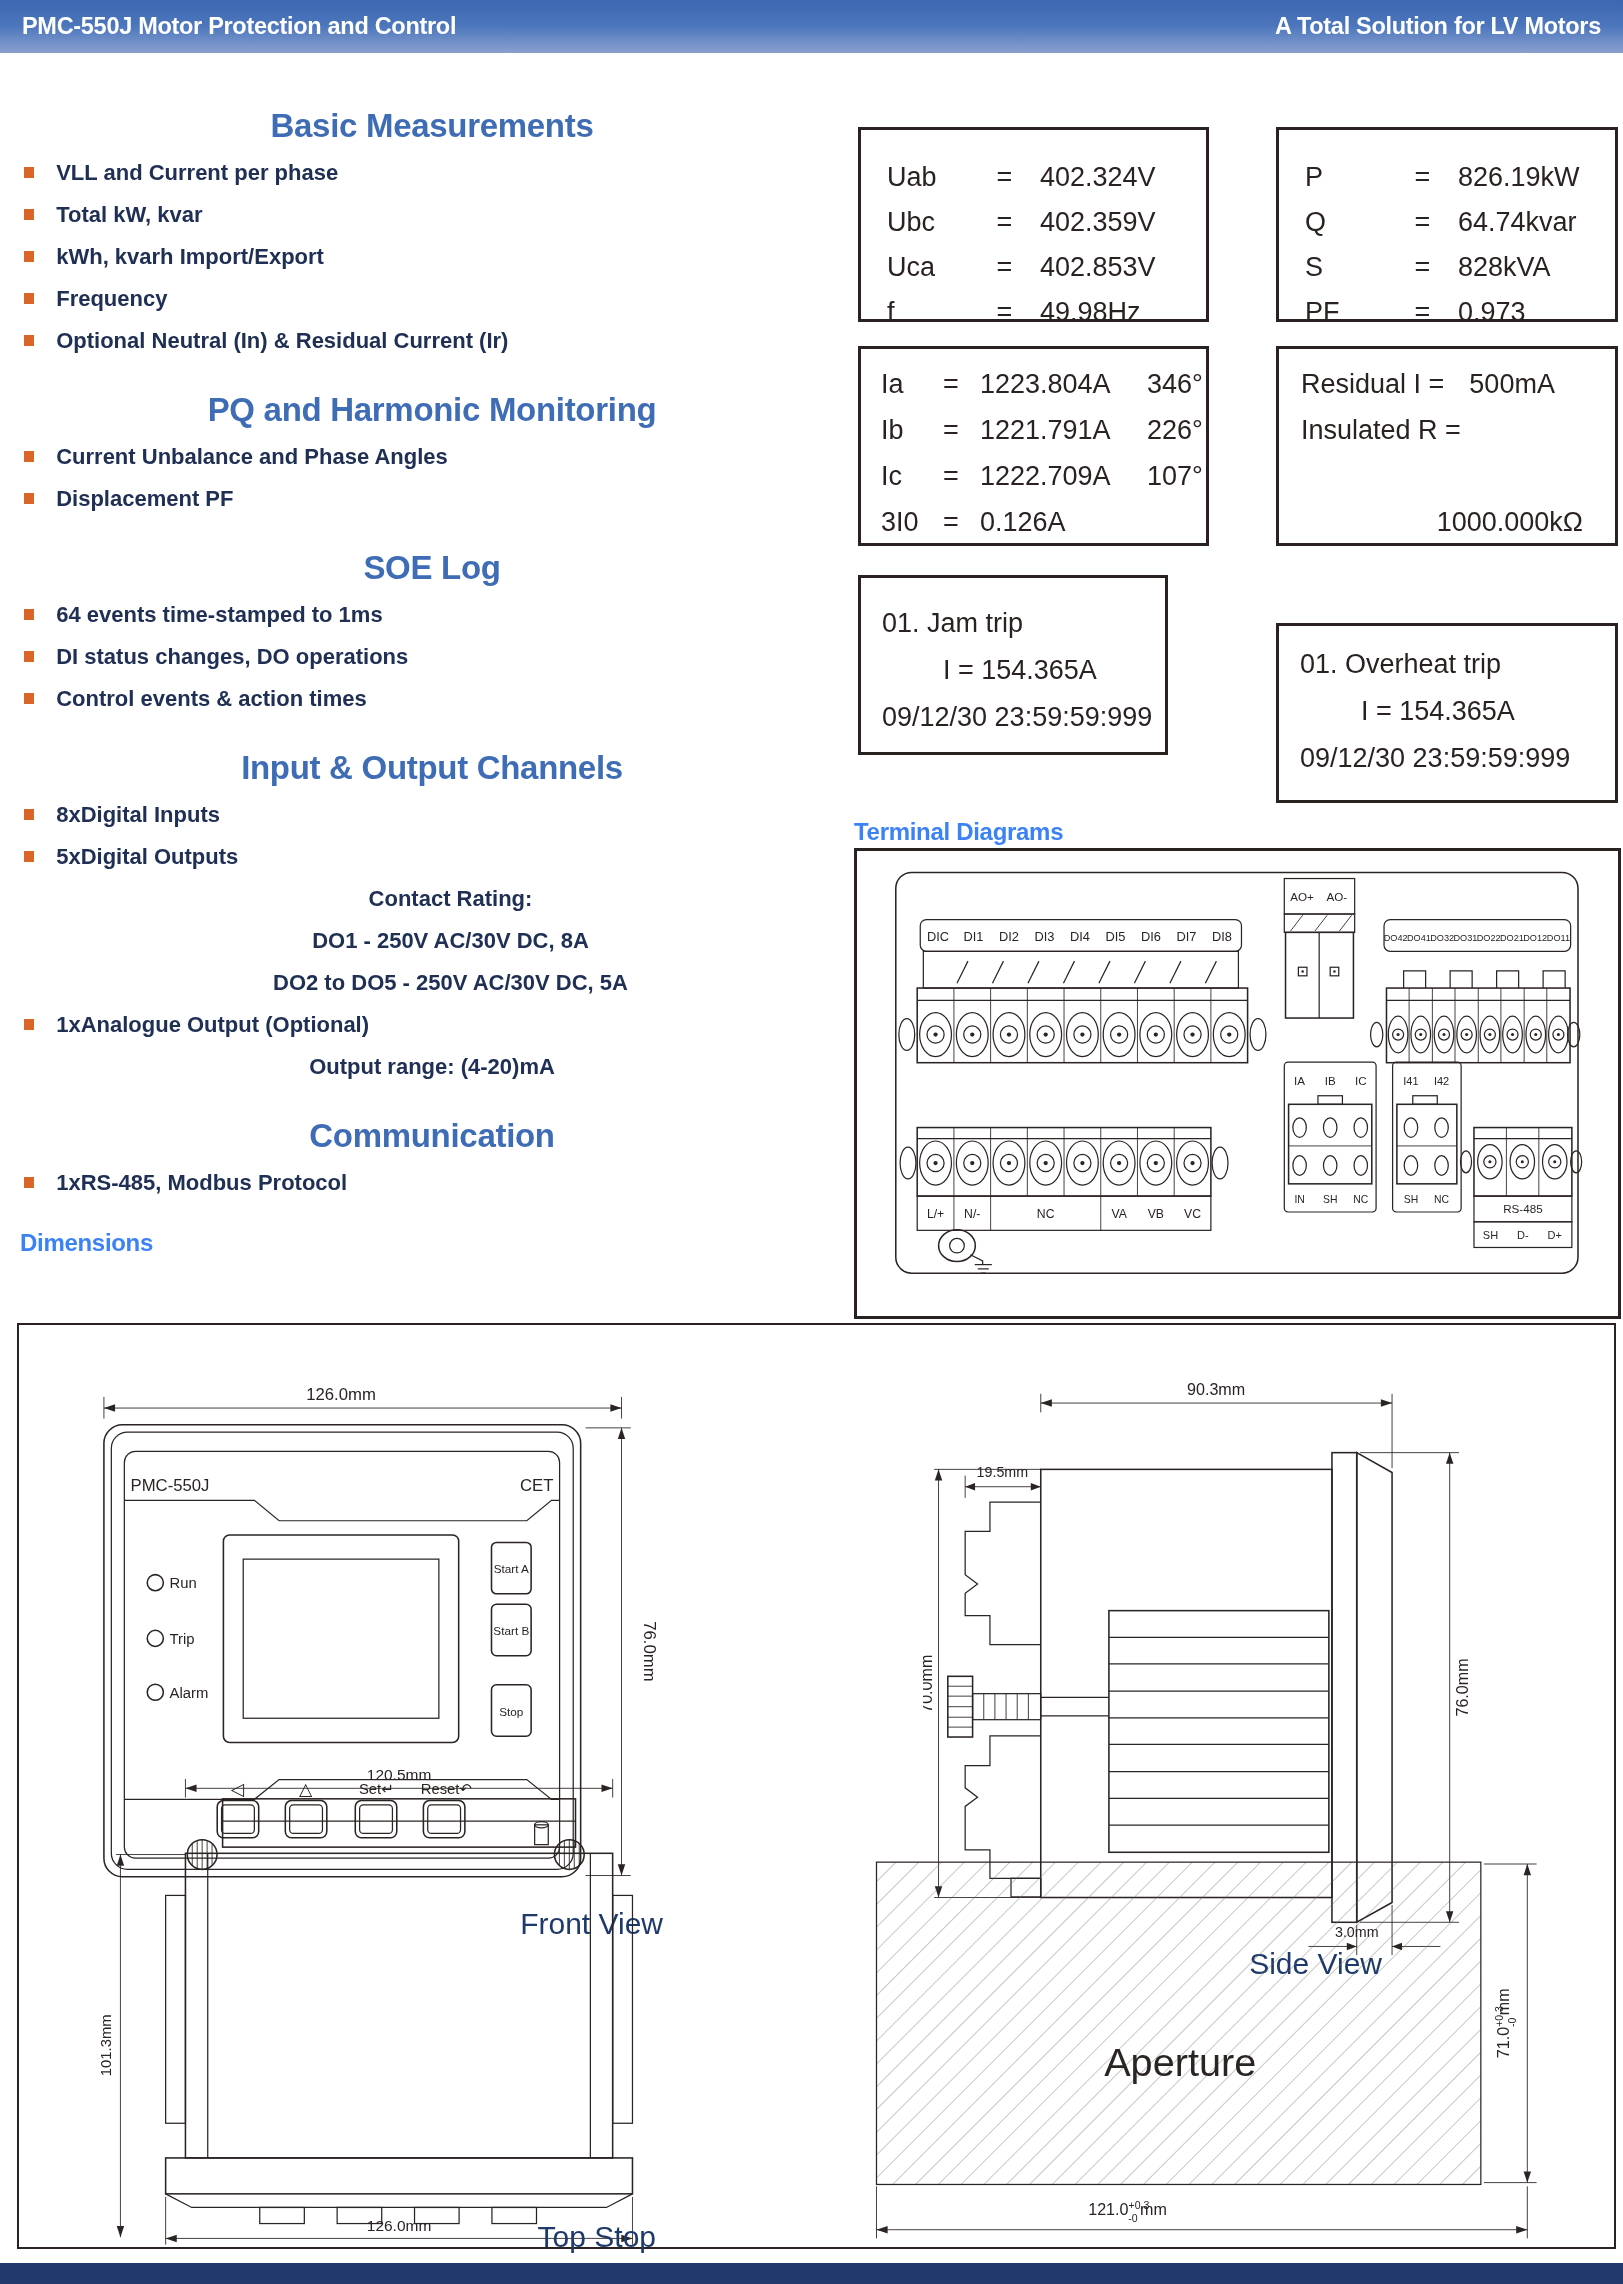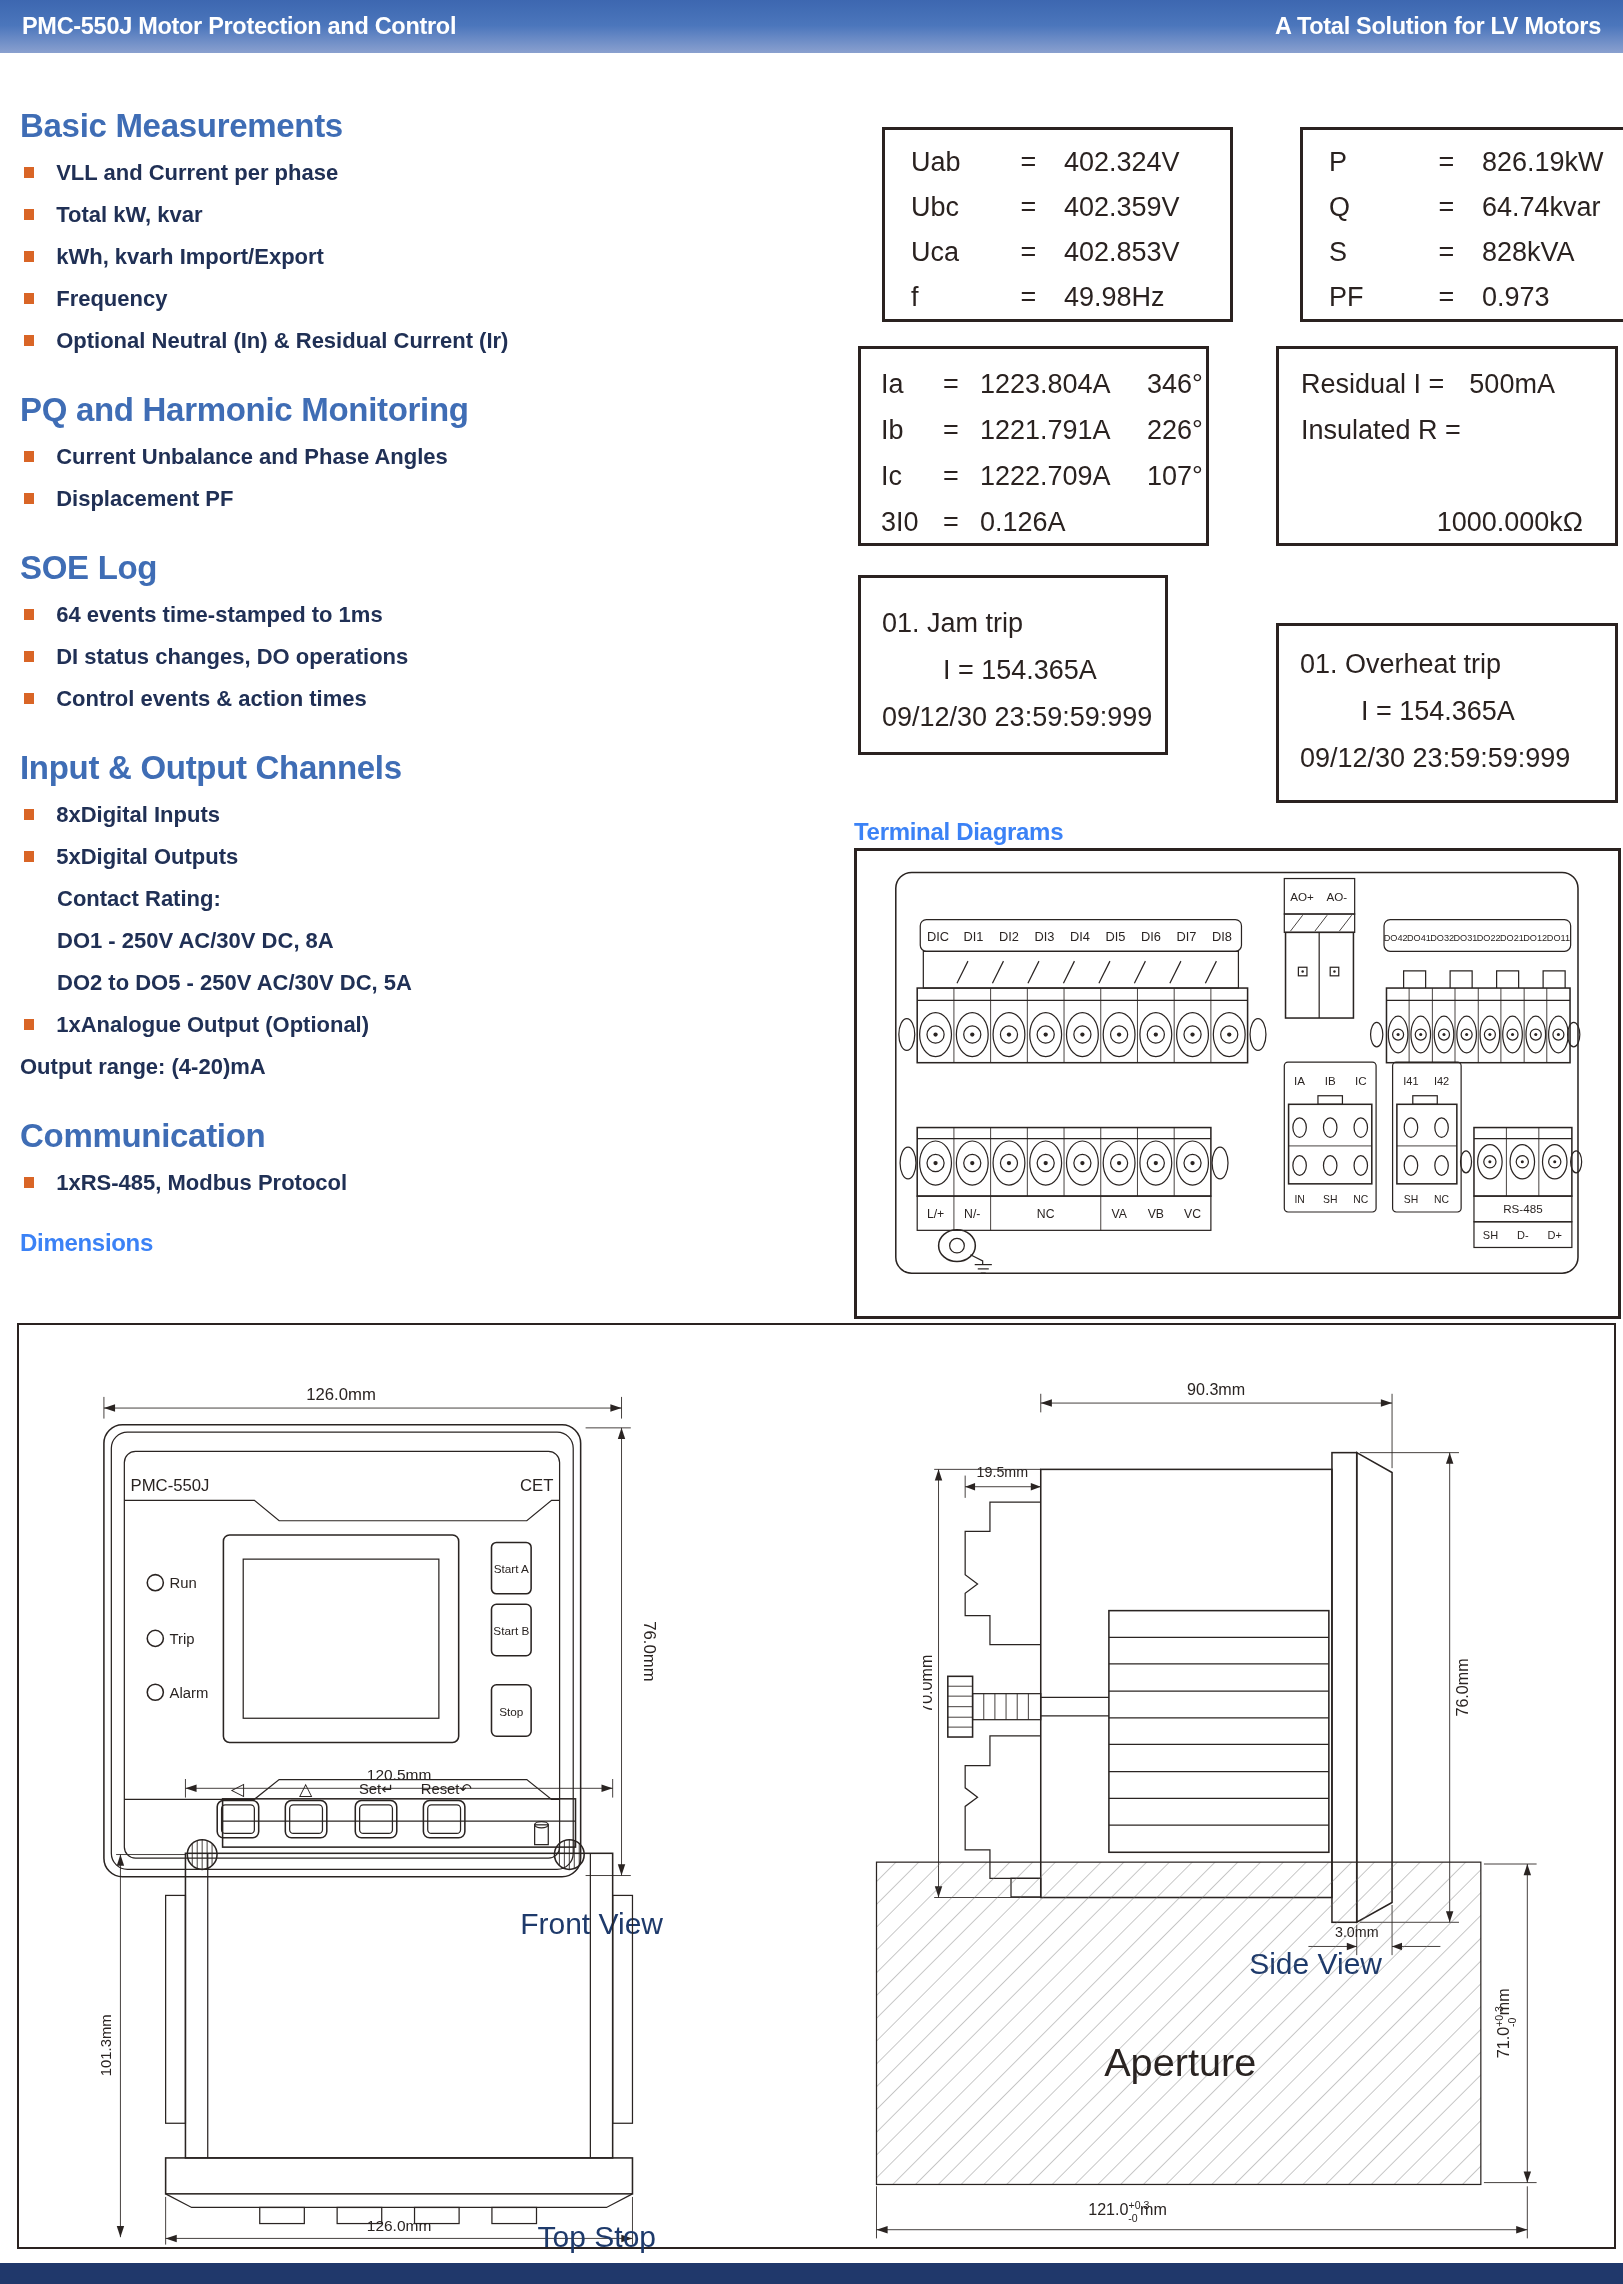--- a/index.html
+++ b/index.html
@@ -4,32 +4,32 @@
 <style>
   html,body{margin:0;padding:0;background:#ffffff;}
   .page{position:relative;width:1623px;height:2284px;background:#ffffff;overflow:hidden;
         font-family:"Liberation Sans","DejaVu Sans",sans-serif;}
   
   .topbar{position:absolute;left:0;top:0;width:1623px;height:53px;box-sizing:border-box;
           background:linear-gradient(180deg,#3d67b0 0%,#4b76bc 48%,#8aa0cf 100%);
           color:#ffffff;display:flex;justify-content:space-between;align-items:center;
           padding:0 22px;font-size:23.5px;font-weight:700;letter-spacing:-0.3px;}
   
-  .leftcol{position:absolute;left:20px;top:107px;width:824px;color:#203055;}
+  .leftcol{position:absolute;left:20px;top:107px;width:824px;color:#203055;text-align:center;}
   h2.sec{margin:0;font-size:33px;line-height:37px;font-weight:700;color:#3f6db5;letter-spacing:-0.3px;}
   h2.gap{margin-top:37px;}
   .bullet{display:flex;align-items:flex-start;margin-top:15px;font-size:22px;font-weight:700;line-height:27px;}
   .sq{flex:0 0 auto;width:10.5px;height:10.5px;background:#d96526;margin:8px 22px 0 3.7px;}
   .subline{margin:15px 0 0 37px;font-size:22px;font-weight:700;line-height:27px;}
   .plainline{margin-top:15px;font-size:22px;font-weight:700;line-height:27px;}
   .abs-title{position:absolute;font-size:24px;line-height:37px;font-weight:700;color:#3b82f6;letter-spacing:-0.3px;}
   
   .mbox{position:absolute;border:3.1px solid #2a2220;box-sizing:border-box;background:#fff;
         color:#2a2220;font-size:27px;}
-  .mbox.pad{padding-top:10px;margin-left:24px;}
+  .mbox.pad{padding-top:25px;}
   .mrow{display:grid;grid-template-columns:108px 71px 1fr;height:45px;line-height:45px;}
   .ml{padding-left:26px;} .me{text-align:center;}
   .crow{display:grid;grid-template-columns:62px 37px 167px 1fr;height:46px;line-height:46px;padding-left:20px;}
   .rrow{height:46px;line-height:46px;padding-left:22px;}
   .rgap{margin-left:25px;}
   .rright{text-align:right;padding-right:32px;padding-left:0;margin-top:46px;}
   .trow{height:47px;line-height:47px;padding-left:21px;}
   .tind{padding-left:82px;}
   
   .termbox{position:absolute;left:854px;top:848px;width:767px;height:471px;border:3.7px solid #2a2220;box-sizing:border-box;background:#fff;}

